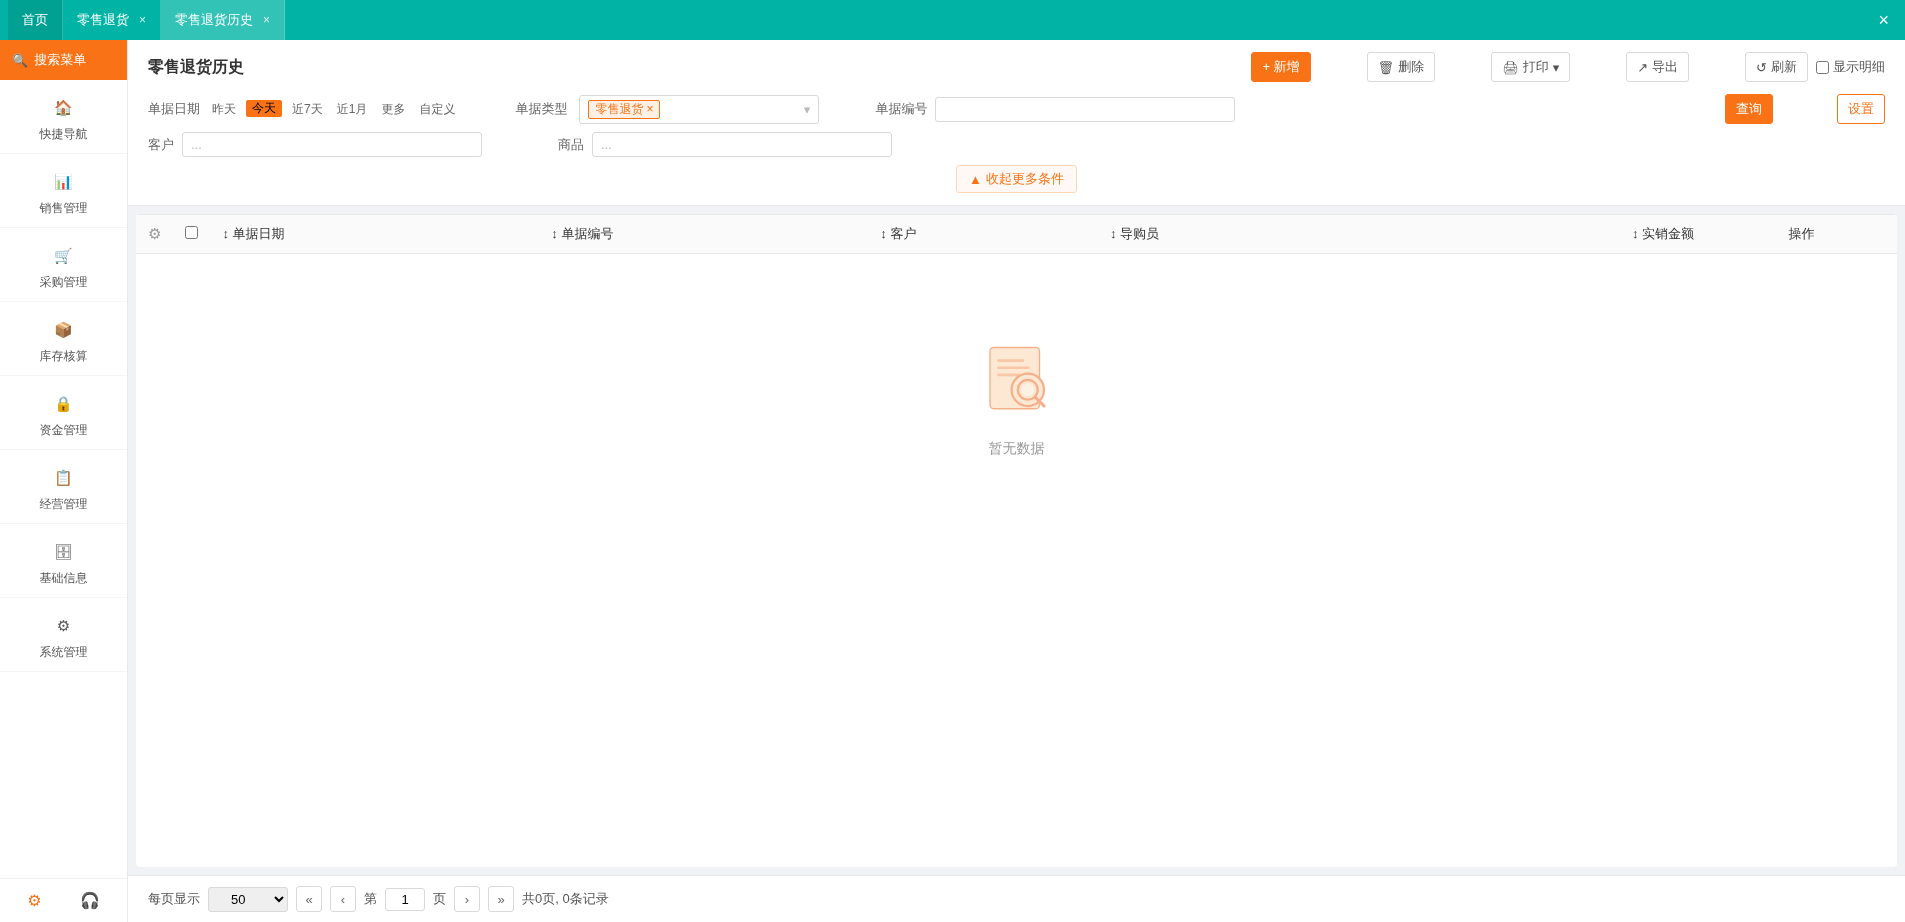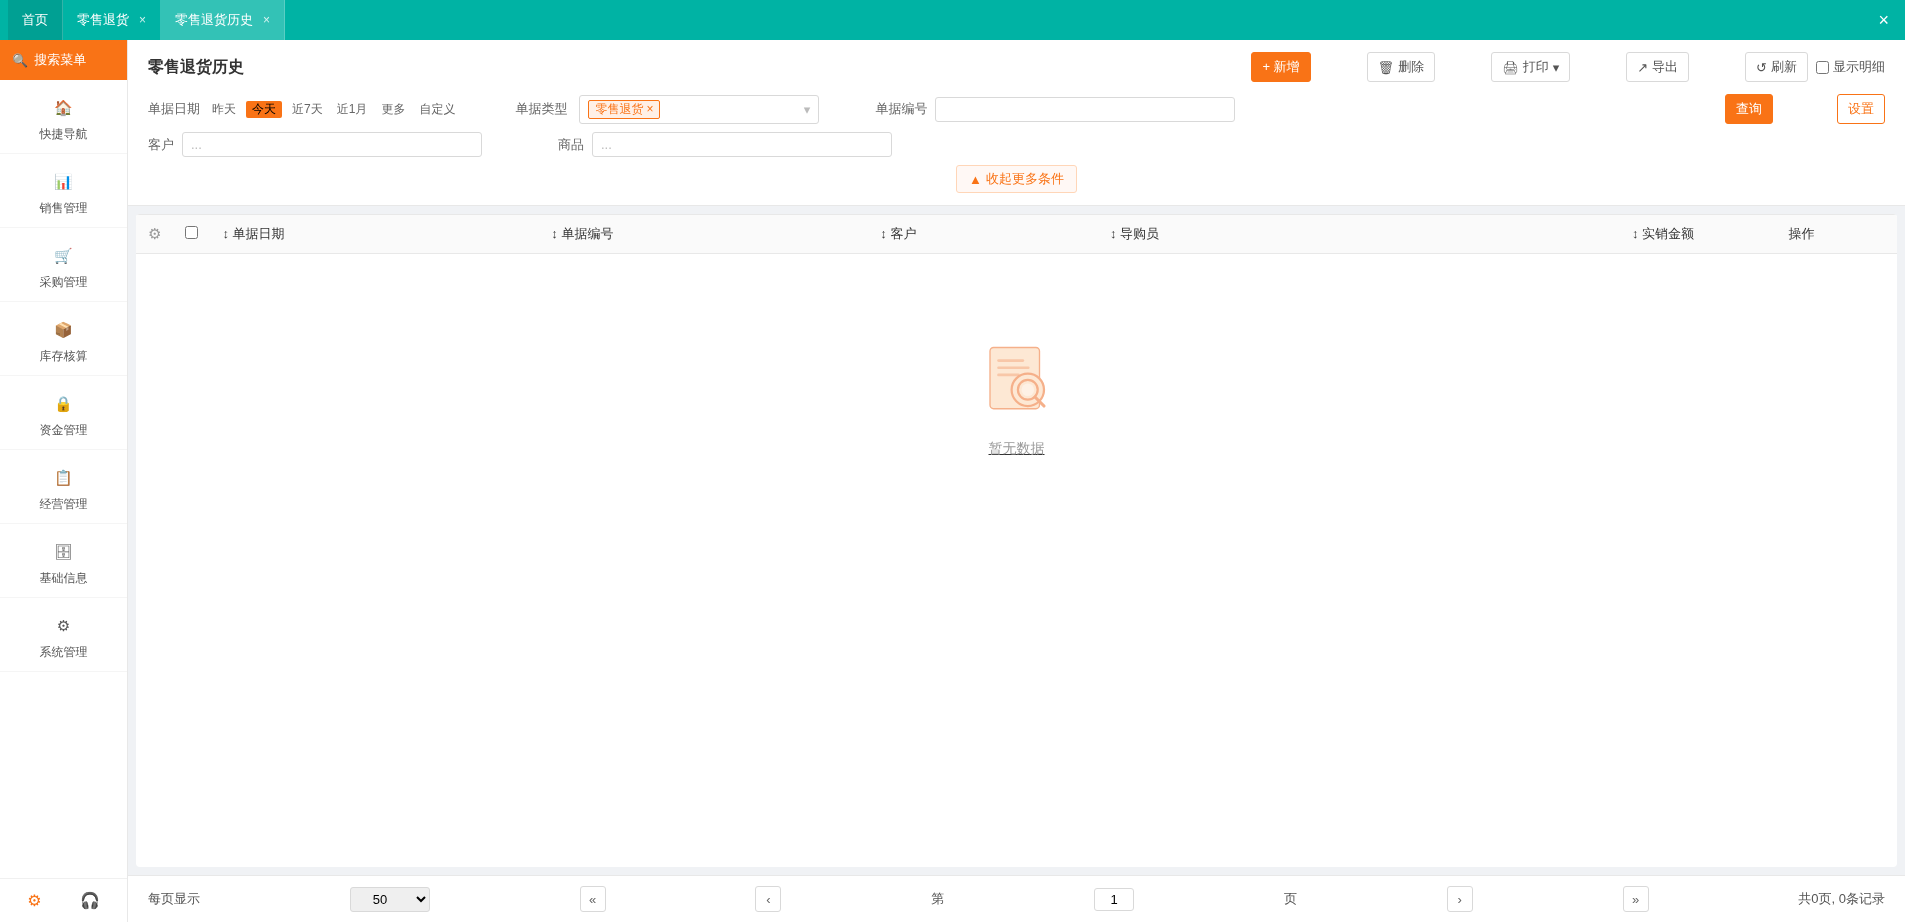--- a/index.html
+++ b/index.html
@@ -183,21 +183,21 @@
       align-items: center;
       gap: 8px;
     }
     .filter-label {
       color: #666;
       font-size: 13px;
       white-space: nowrap;
     }
     .date-shortcuts {
       display: flex;
-      align-items: center;
+      align-items: flex-start;
       gap: 6px;
       font-size: 12px;
     }
     .date-shortcut {
       cursor: pointer;
       color: #666;
       padding: 1px 4px;
     }
     .date-shortcut.active {
       background: #f97316;
@@ -304,21 +304,21 @@
       margin-bottom: 16px;
     }
 
     
     .pagination-bar {
       background: #fff;
       border-top: 1px solid #e8e8e8;
       padding: 10px 20px;
       display: flex;
       align-items: center;
-      justify-content: space-between;
+      justify-content: flex-start;
       gap: 8px;
       font-size: 13px;
       color: #555;
       flex-shrink: 0;
     }
     .page-size-select {
       border: 1px solid #d9d9d9;
       border-radius: 3px;
       padding: 3px 18px;
       font-size: 13px;
@@ -530,21 +530,21 @@
               <span>实销金额</span>
             </th>
             <th style="text-align:center;">
               <span>操作</span>
             </th>
           </tr>
         </thead>
         <tbody>
 
           <tr>
-            <td colspan="8" style="border:none; padding:0;text-decoration:underline;">
+            <td colspan="8" style="border:none; padding:0;">
               <div class="empty-state">
                 <svg class="empty-icon" viewBox="0 0 100 100">
 
                   <rect x="20" y="15" width="55" height="68" rx="4" fill="#fde8d4" stroke="#f5b08a" stroke-width="1.5"></rect>
 
                   <rect x="28" y="28" width="30" height="3" rx="1.5" fill="#f5b08a" opacity="0.6"></rect>
                   <rect x="28" y="36" width="36" height="3" rx="1.5" fill="#f5b08a" opacity="0.6"></rect>
                   <rect x="28" y="44" width="25" height="3" rx="1.5" fill="#f5b08a" opacity="0.6"></rect>
 
                   <circle cx="62" cy="62" r="18" fill="#fde8d4" stroke="#f5b08a" stroke-width="2.5"></circle>

